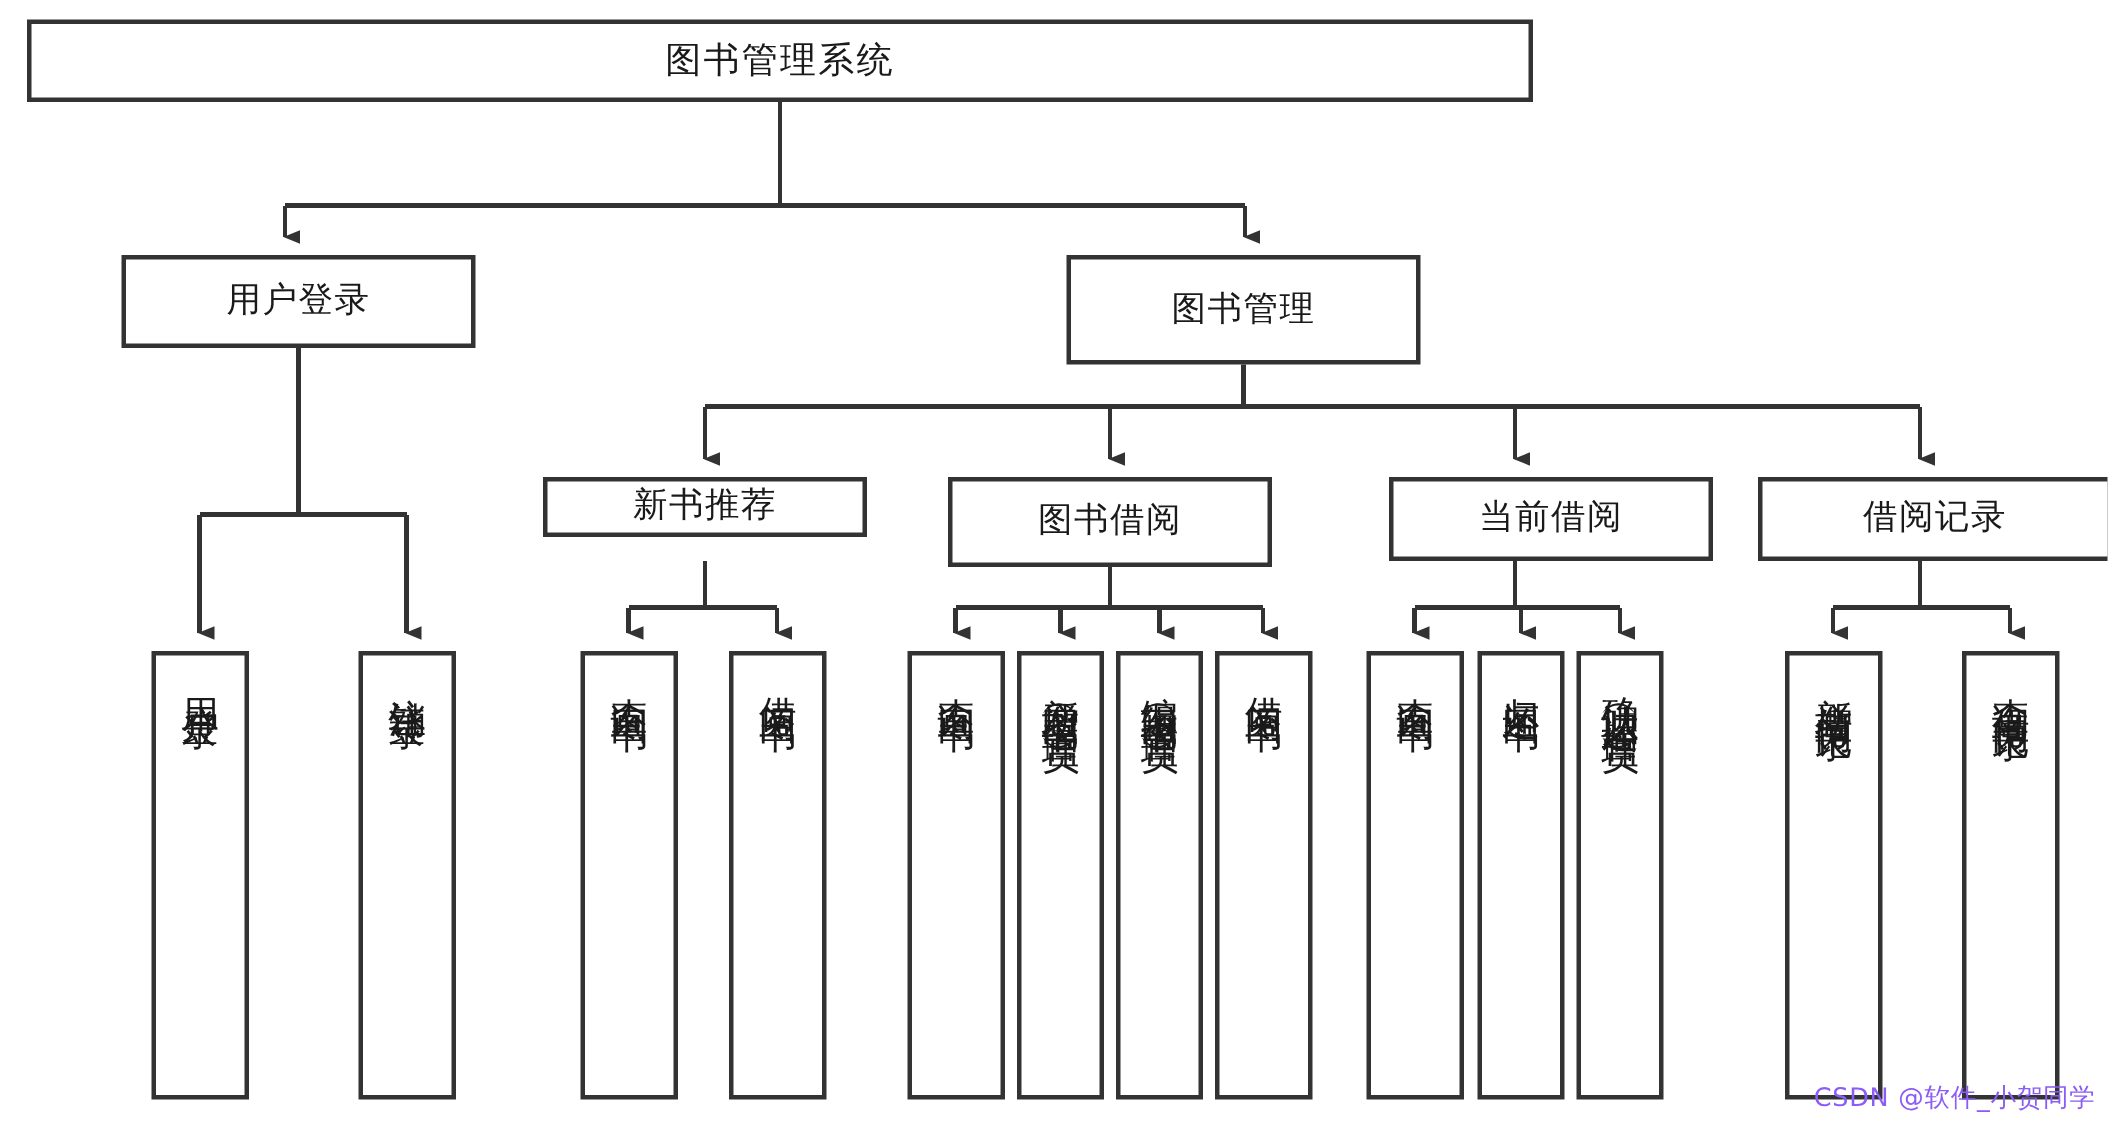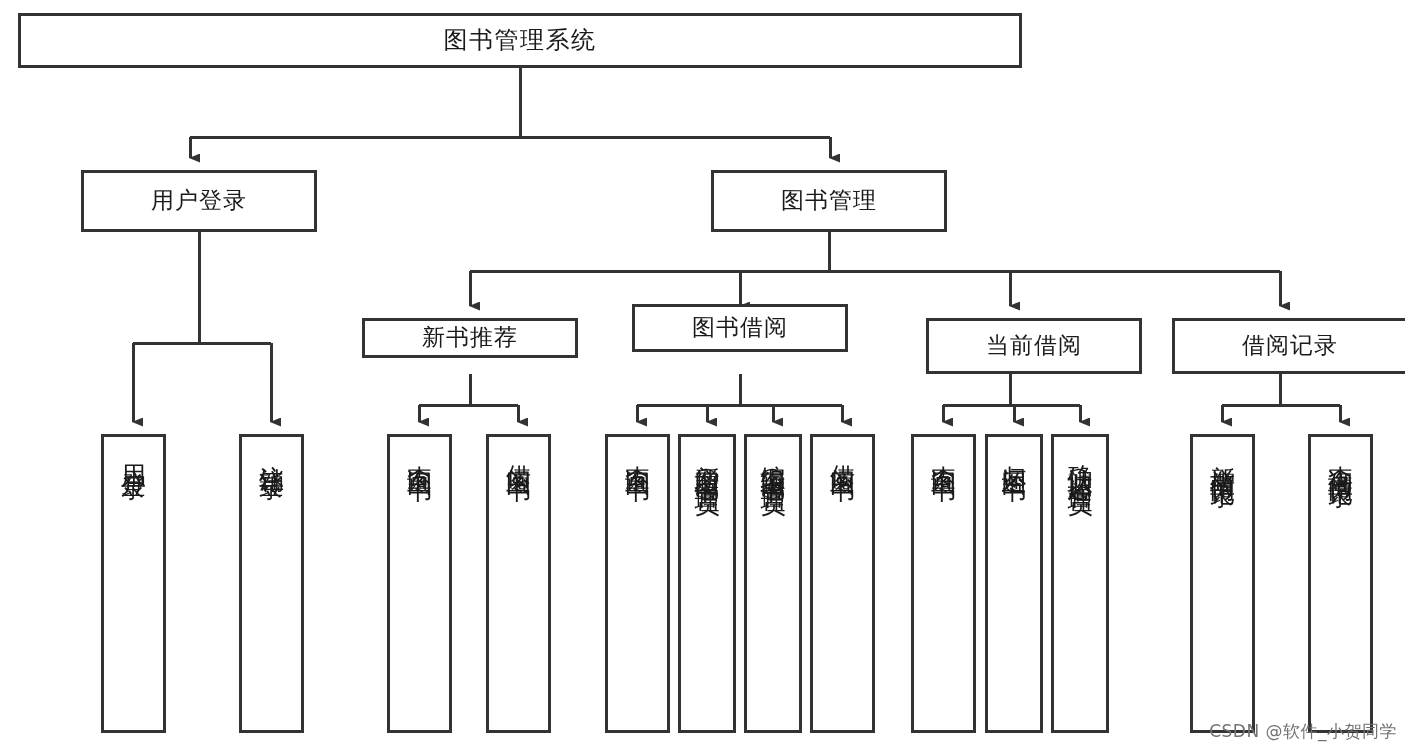--- a/index.html
+++ b/index.html
@@ -54,21 +54,21 @@
     font-size:25px;
     letter-spacing:4px;
     line-height:1;
     white-space:nowrap;
   }
   #watermark{
     position:absolute;
     right:8px;
     bottom:4px;
     font-size:17px;
-    color:#737373;
+    color:#8b5cf6;
     letter-spacing:0.5px;
     white-space:nowrap;
     user-select:none;
   }
 </style>
 </head>
 <body>
 
 <div id="diagram-root">
 
@@ -122,28 +122,28 @@
     </g>
   </svg>
 
   <div class="node horiz root" id="node-root" style="left: 18px; top: 13px; width: 1004px; height: 55px;">
     <span class="node-label">图书管理系统</span>
   </div>
 
   <div class="node horiz" id="node-l2-0" style="left: 81px; top: 170px; width: 236px; height: 62px;">
     <span class="node-label">用户登录</span>
   </div>
-  <div class="node horiz" id="node-l2-1" style="left: 711px; top: 170px; width: 236px; height: 62px;">
+  <div class="node horiz" id="node-l2-1" style="left: 711px; top: 170px; width: 236px; height: 73px;">
     <span class="node-label">图书管理</span>
   </div>
 
   <div class="node horiz" id="node-l3-0" style="left: 362px; top: 318px; width: 216px; height: 40px;">
     <span class="node-label">新书推荐</span>
   </div>
-  <div class="node horiz" id="node-l3-1" style="left: 632px; top: 304px; width: 216px; height: 48px;">
+  <div class="node horiz" id="node-l3-1" style="left: 632px; top: 318px; width: 216px; height: 60px;">
     <span class="node-label">图书借阅</span>
   </div>
   <div class="node horiz" id="node-l3-2" style="left: 902px; top: 318px; width: 216px; height: 56px; margin-left: 24px;">
     <span class="node-label">当前借阅</span>
   </div>
   <div class="node horiz" id="node-l3-3" style="left: 1172px; top: 318px; width: 236px; height: 56px;">
     <span class="node-label">借阅记录</span>
   </div>
 
   <div class="node vert" id="node-leaf-0" style="left: 101px; top: 434px; width: 65px; height: 299px;">

